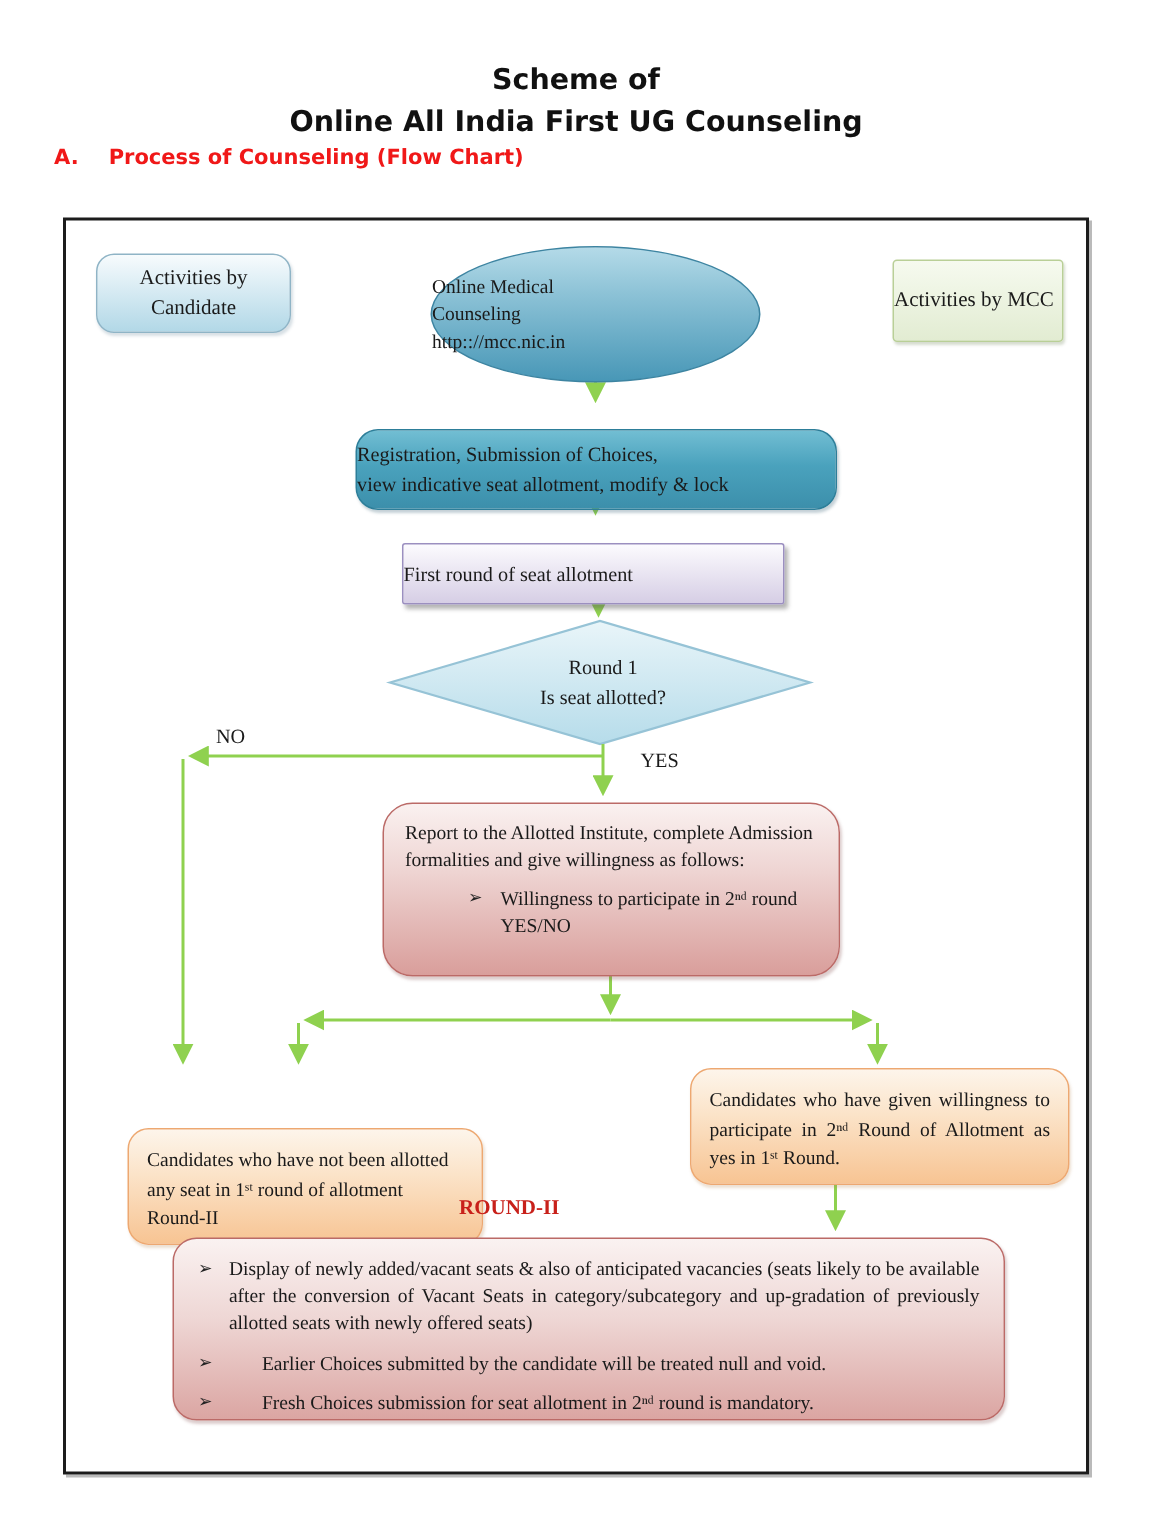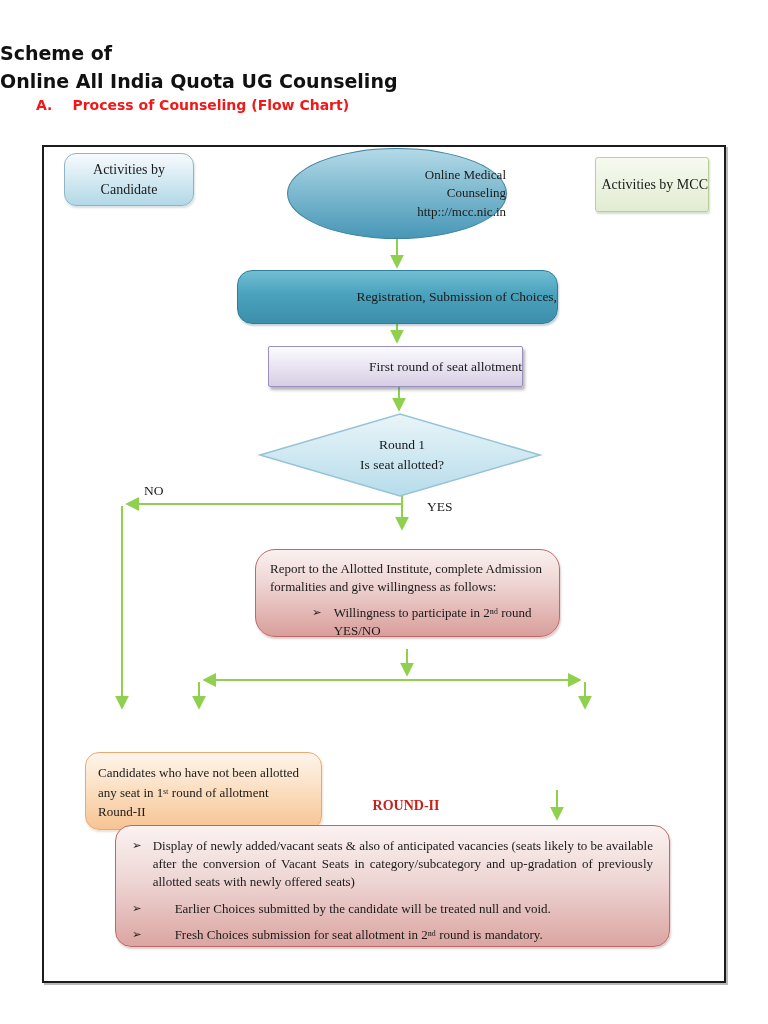--- a/index.html
+++ b/index.html
@@ -1,77 +1,77 @@
 <!DOCTYPE html>
 <html style="--heading-red: #f01818; --round2-red: #c8201a; --arrow-green: #8fd14f; --teal-node: #4BACC6; --pink-node-border: #bb6a67; --orange-node-border: #eda871; --lavender-node-border: #9b8fc0;"><head>
 <meta charset="utf-8">
 <style>
   html,body{margin:0;padding:0;background:#fff;}
   .page{position:relative;width:768px;height:1024px;background:#ffffff;overflow:hidden;
         font-family:"Liberation Serif","DejaVu Serif",serif;color:#1a1a1a;}
-  .doc-title{position:absolute;top:40px;left:0;width:768px;
+  .doc-title{position:absolute;top:40px;left:0;width:768px;text-align:center;
              font-family:"DejaVu Sans",sans-serif;font-weight:bold;font-size:19px;line-height:1.45;color:#111;}
   .section-heading{position:absolute;top:97px;left:36px;
              font-family:"DejaVu Sans",sans-serif;font-weight:bold;font-size:14px;color:var(--heading-red,#f01818);}
   .section-heading .sec-label{margin-right:20px;}
   .chart{position:absolute;left:42px;top:145px;width:684px;height:838px;background:#fff;
          border:2px solid #1c1c1c;box-shadow:2px 2px 0 rgba(130,130,130,.55);box-sizing:border-box;}
   .connectors{position:absolute;left:0;top:0;z-index:1;}
   .conn{stroke:var(--arrow-green,#8fd14f);stroke-width:2;fill:none;}
   .arrowhead{fill:var(--arrow-green,#8fd14f);}
   .diamond-shape{fill:url(#diamondGrad);stroke:#96c3d6;stroke-width:1.5;}
   .node{position:absolute;z-index:2;box-sizing:border-box;}
-  .txt-c{display:flex;flex-direction:column;align-items:flex-end;justify-content:center;text-align:center;}
+  .txt-c{display:flex;flex-direction:column;align-items:flex-start;justify-content:center;text-align:center;margin-top:16px;}
   .legend-candidate{left:20px;top:6px;width:130px;height:53px;border-radius:12px;
       background:linear-gradient(#f7fbfd,#b2d8e7);border:1px solid #8fb4c6;font-size:14px;line-height:1.4;
       box-shadow:1px 2px 2px rgba(100,130,150,.25);}
   .legend-mcc{left:551px;top:10px;width:114px;height:55px;border-radius:3px;
       background:linear-gradient(#f6faef,#e2ecd2);border:1px solid #b9cf97;font-size:14px;line-height:1.4;
       box-shadow:1px 2px 2px rgba(120,140,100,.3);}
   .start-ellipse{left:243px;top:1px;width:220px;height:91px;border-radius:50%;
       background:linear-gradient(#b4dae8,#8cc2d6 35%,#4897b7);border:1.5px solid #3d84a1;
       font-size:13px;line-height:1.4;}
   .reg-box{left:193px;top:123px;width:321px;height:54px;border-radius:15px;
       background:linear-gradient(#72bed3,#4aa2bd 45%,#3c8fab);border:1.5px solid #2d7e99;
       font-size:13.5px;line-height:1.45;box-shadow:1px 2px 2px rgba(60,100,120,.3);}
   .first-round-box{left:224px;top:199px;width:255px;height:41px;border-radius:2px;
       background:linear-gradient(#fcfbfe,#d6cee5);border:1px solid #9b8fc0;
       font-size:13.5px;box-shadow:2px 3px 3px rgba(90,90,90,.45);}
   .diamond-label{left:266px;top:288px;width:184px;font-size:13.5px;line-height:1.45;text-align:center;}
   .branch-label{position:absolute;z-index:2;font-size:13.5px;}
   .no-label{left:100px;top:336px;}
   .yes-label{left:383px;top:352px;}
-  .report-box{left:211px;top:402px;width:305px;height:88px;border-radius:20px;
+  .report-box{left:211px;top:388px;width:305px;height:116px;border-radius:20px;
       background:linear-gradient(#faf1f0,#eed4d2 40%,#d99e9b);border:1.5px solid #bb6a67;
       padding:10px 14px;font-size:13px;line-height:1.42;box-shadow:1px 2px 2px rgba(140,90,90,.3);}
   .report-bullet{display:flex;gap:12px;margin-top:7px;padding-left:42px;}
   .report-bullet .bt{width:225px;}
   .orange-box{border-radius:14px;background:linear-gradient(#fdf5eb,#fbe3c8 40%,#f7c493);
       border:1.5px solid #eda871;padding:10px 12px;font-size:13px;line-height:1.5;
       box-shadow:1px 2px 2px rgba(180,130,80,.25);}
   .left-branch-box{left:41px;top:565px;width:237px;height:78px;margin-top:40px;}
   .right-branch-box{left:416px;top:565px;width:253px;height:78px;text-align:justify;}
-  .round2-label{left:262px;top:651px;width:200px;text-align:center;font-weight:bold;font-size:14px;
+  .round2-label{left:262px;top:651px;width:200px;text-align:left;font-weight:bold;font-size:14px;
       color:var(--round2-red,#c8201a);}
   .round2-box{left:71px;top:678px;width:555px;height:122px;border-radius:16px;
       background:linear-gradient(#faf2f1,#eed6d4 45%,#dba5a2);border:1.5px solid #bb6a67;
       padding:11px 16px 8px 16px;font-size:13px;line-height:1.4;box-shadow:1px 2px 2px rgba(140,90,90,.3);}
   .brow{display:flex;gap:11px;margin-bottom:8px;}
   .brow .bt{flex:1;text-align:justify;}
   .brow.short .bt{text-align:left;margin-left:22px;}
   .bullet{font-family:"DejaVu Sans",sans-serif;font-size:11.5px;line-height:1.55;color:#222;}
 </style>
 </head>
 <body>
 
 <div class="page">
 
   <div class="doc-title">
     <div>Scheme of</div>
-    <div>Online All India Quota UG Counseling</div>
+    <div>Online All India First UG Counseling</div>
   </div>
 
   <div class="section-heading">
     <span class="sec-label">A.</span><span>Process of Counseling (Flow Chart)</span>
   </div>
 
   <div class="chart">
 
     <svg class="connectors" width="680" height="834" viewBox="0 0 680 834">
       <defs>
@@ -108,20 +108,21 @@
     </div>
 
     <div class="node txt-c start-ellipse">
       <div>Online Medical</div>
       <div>Counseling</div>
       <div>http:://mcc.nic.in</div>
     </div>
 
     <div class="node txt-c reg-box">
       <div>Registration, Submission of Choices,</div>
+      <div>view indicative seat allotment, modify &amp; lock</div>
     </div>
 
     <div class="node txt-c first-round-box">
       <span>First round of seat allotment</span>
     </div>
 
     <div class="node diamond-label">
       <div>Round 1</div>
       <div>Is seat allotted?</div>
     </div>
@@ -134,20 +135,23 @@
       <div class="report-bullet">
         <span class="bullet">➢</span>
         <span class="bt">Willingness to participate in 2ⁿᵈ round YES/NO</span>
       </div>
     </div>
 
     <div class="node orange-box left-branch-box">
       <span>Candidates who have not been allotted any seat in 1ˢᵗ round of allotment Round-II</span>
     </div>
 
+    <div class="node orange-box right-branch-box">
+      <span>Candidates who have given willingness to participate in 2ⁿᵈ Round of Allotment as yes in 1ˢᵗ Round.</span>
+    </div>
 
     <div class="node round2-label">ROUND-II</div>
 
     <div class="node round2-box">
       <div class="brow">
         <span class="bullet">➢</span>
         <span class="bt">Display of newly added/vacant seats &amp; also of anticipated vacancies (seats likely to be available after the conversion of Vacant Seats in category/subcategory and up-gradation of previously allotted seats with newly offered seats)</span>
       </div>
       <div class="brow short">
         <span class="bullet">➢</span>

